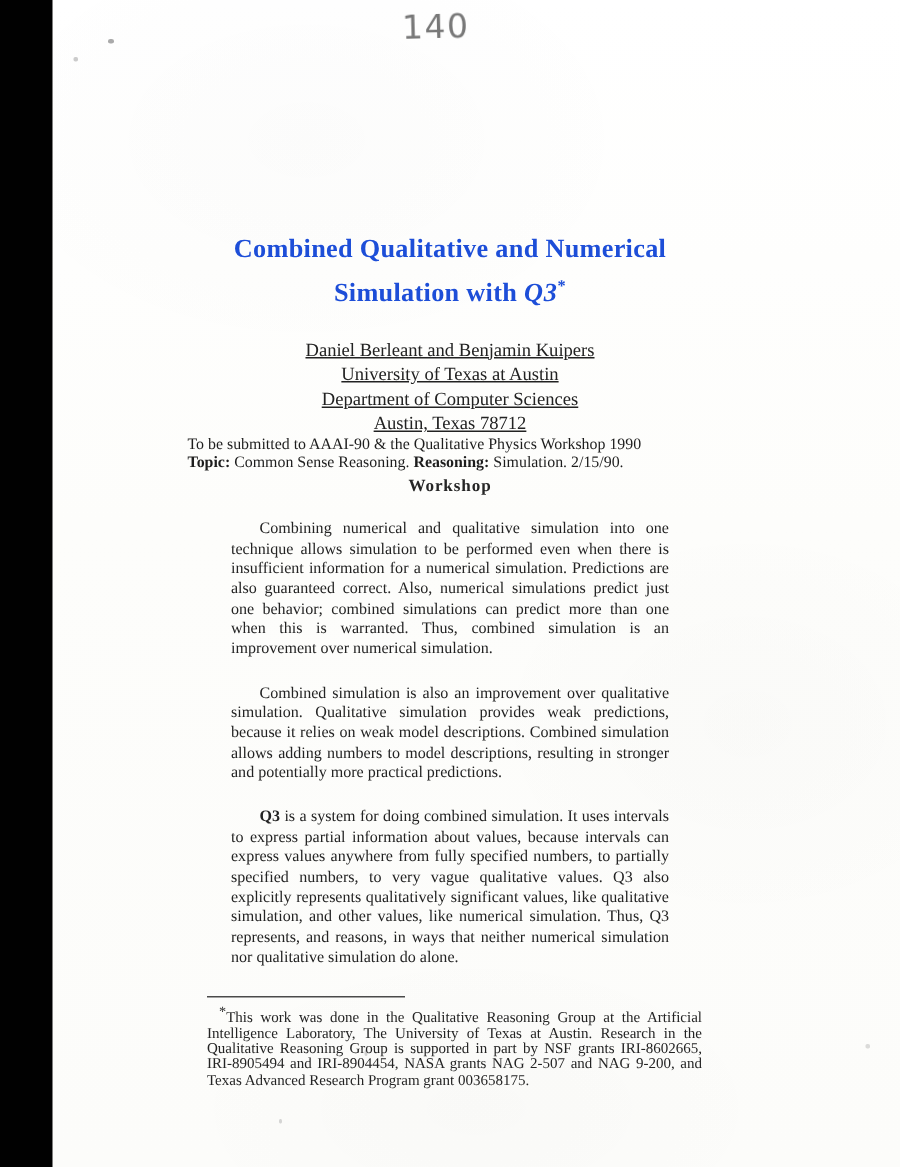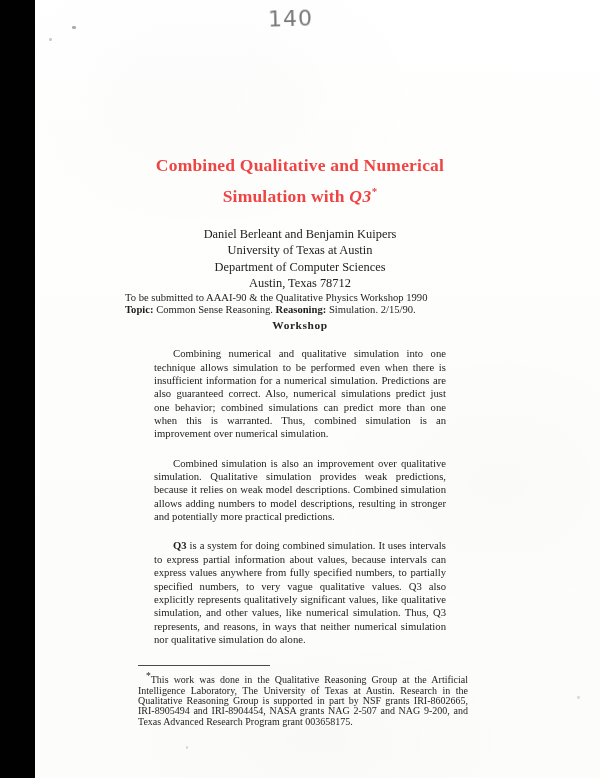--- a/index.html
+++ b/index.html
@@ -83,40 +83,40 @@
     top: 140px;
     width: 324px;
   }
 
   
   #title {
     text-align: center;
     font-size: 17.5px;
     line-height: 26px;
     letter-spacing: 0.2px;
-    color: #ef4444;
+    color: #1d4ed8;
   }
   #title .mathq {
     font-style: italic;
     letter-spacing: 0.5px;
   }
   #title sup {
     font-size: 0.62em;
     vertical-align: super;
   }
 
   
   #authors {
     text-align: center;
     margin-top: 17px;
     font-size: 12.4px;
     line-height: 16.5px;
     color: #222;
   }
-  #authors div { white-space: nowrap; }
+  #authors div { white-space: nowrap; text-decoration: underline; }
 
   
   #submission {
     text-align: left;
     margin-top: 0px;
     font-size: 10.6px;
     line-height: 12.4px;
     color: #1d1d1d;
     white-space: nowrap;
     margin-left: -13px;

